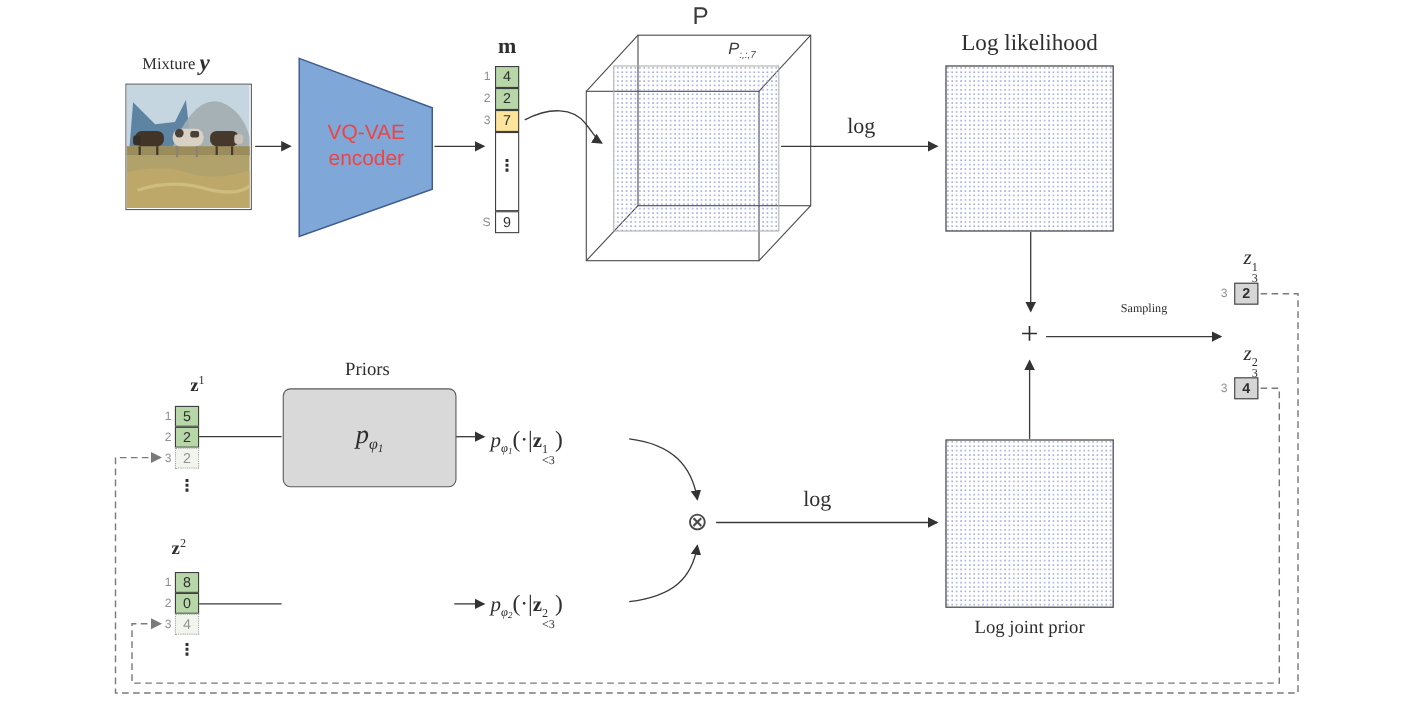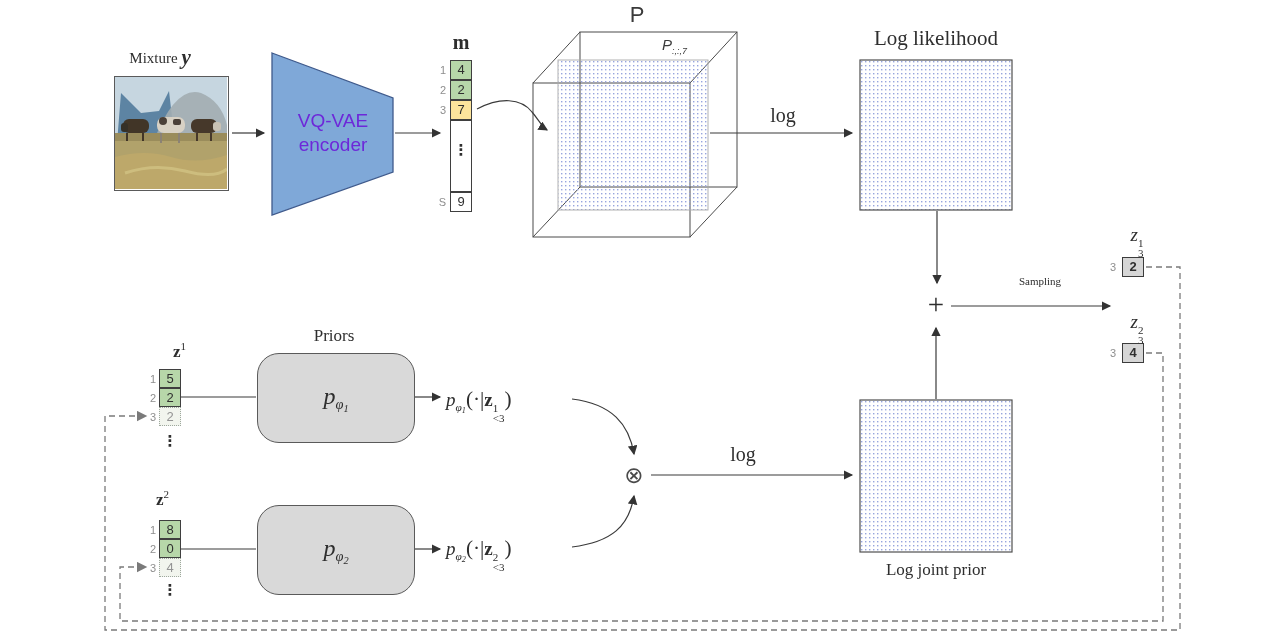--- a/index.html
+++ b/index.html
@@ -17,30 +17,30 @@
   .cell.white{background:#fff;}
   .cell.tall{height:72px;background:#fff;}
   .cell.faded{background:#f2f5ee;border:1px dotted #9ea89e;color:#949494;}
   .cell.gbox{background:#d6d6d6;border:1.4px solid #3c3c3c;font-weight:bold;}
   .rowlbl{position:absolute;width:14px;height:20px;font-family:"Liberation Sans",sans-serif;
           font-size:11px;line-height:20px;text-align:right;color:#8e8e8e;}
   .dots{font-family:"DejaVu Sans",sans-serif;font-weight:bold;font-size:15px;letter-spacing:0;
         text-align:center;color:#2f2f2f;line-height:14px;}
   
   .pbox{position:absolute;width:156px;height:88px;background:#d9d9d9;border:1.3px solid #5a5a5a;
-        border-radius:22px;display:flex;align-items:center;justify-content:center;}
+        border-radius:7px;display:flex;align-items:center;justify-content:center;}
   .math{font-family:"Liberation Serif",serif;font-style:italic;color:#2e2e2e;}
   .msub{font-size:0.6em;font-style:italic;}
   .midx{font-size:0.72em;position:relative;top:0.25em;}
   .supsub{display:inline-flex;flex-direction:column;font-size:11px;line-height:10px;
           font-style:normal;vertical-align:-6px;text-align:left;}
   .supsub .s1{display:block;}
   .bz{font-weight:bold;font-style:normal;}
   .paren{font-size:1.12em;font-style:normal;}
-  .enc-label{font-family:"Liberation Sans",sans-serif;color:#6d28d9;font-size:19px;line-height:24px;text-align:center;}
+  .enc-label{font-family:"Liberation Sans",sans-serif;color:#ef4444;font-size:19px;line-height:24px;text-align:center;}
 </style>
 </head>
 <body>
 
 <div id="canvas">
 
   <svg id="wires" viewBox="0 0 1280 640">
     <defs>
       <marker id="ah" markerWidth="9" markerHeight="9" refX="7" refY="4" orient="auto">
         <path d="M0,0 L8,4 L0,8 Z" fill="#333"></path>
@@ -214,25 +214,20 @@
   <div class="rowlbl" style="left:1102px;top:343px;">3</div>
   <div class="cell gbox" style="left:1122px;top:343px;">4</div>
 
   <div class="abs serifLbl" style="left:294px;top:326px;width:80px;font-size:17px;">Priors</div>
 
   <div class="pbox" style="left:257px;top:353px;">
     <span class="math" style="font-size:24px;">
       <span>p</span><sub class="msub"><span>φ</span><span class="midx">1</span></sub>
     </span>
   </div>
-  <div class="pbox" style="left:257px;top:505px;">
-    <span class="math" style="font-size:24px;">
-      <span>p</span><sub class="msub"><span>φ</span><span class="midx">2</span></sub>
-    </span>
-  </div>
 
   <div class="abs math" style="left:156px;top:340px;width:30px;font-size:17px;text-align:right;">
     <span class="bz">z</span><sup style="font-size:11px;font-style:normal;">1</sup>
   </div>
   <div class="rowlbl" style="left:142px;top:369px;">1</div>
   <div class="rowlbl" style="left:142px;top:388px;">2</div>
   <div class="rowlbl" style="left:142px;top:407px;">3</div>
   <div class="cell green" style="left:159px;top:369px;height:19px;line-height:17px;">5</div>
   <div class="cell green" style="left:159px;top:388px;height:19px;line-height:17px;">2</div>
   <div class="cell faded" style="left:159px;top:407px;height:19px;line-height:17px;">2</div>

